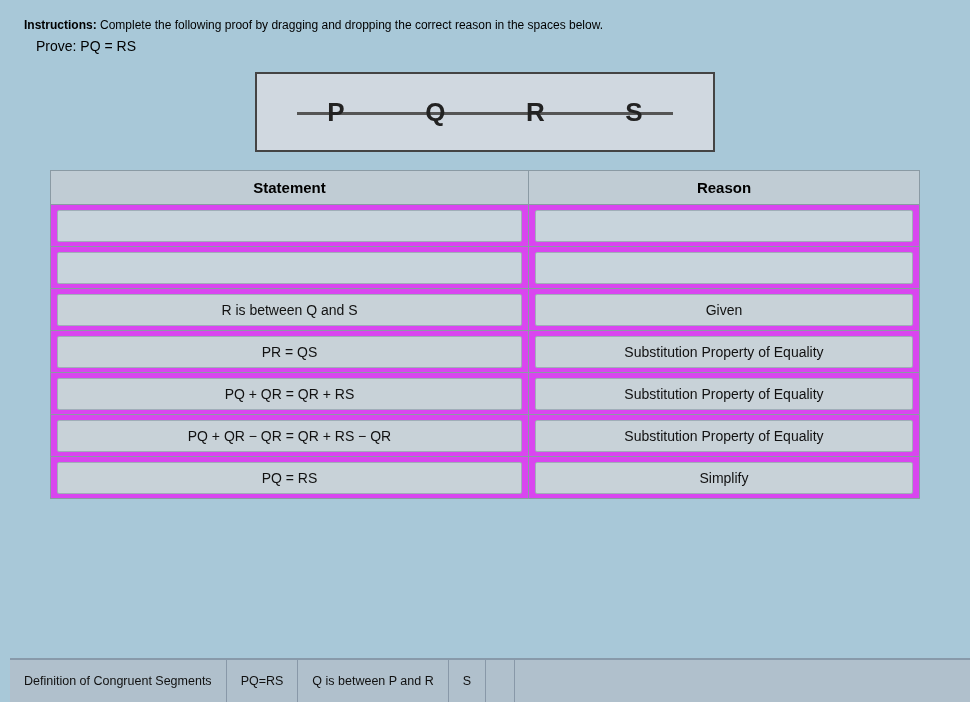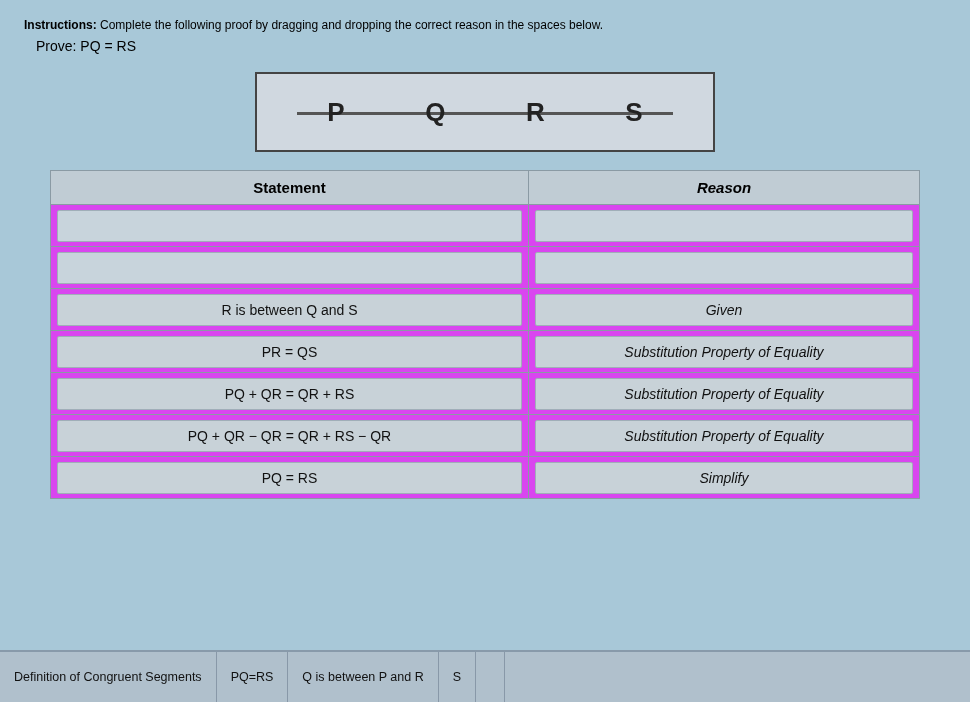--- a/index.html
+++ b/index.html
@@ -103,32 +103,32 @@
       background: #c8d4dc;
     }
     .cell-inner.reason {
       justify-content: center;
       background: #cdd8e0;
     }
     .cell-inner.has-text {
       background: #c8d2d8;
     }
     .col-statement { width: 55%; }
-    .col-reason { width: 45%; font-style: italic; }
+    .col-reason { width: 45%; }
 
     
     .bottom-tabs {
       position: absolute;
       bottom: 0;
-      left: 0;
+      left: 10px;
       right: 0;
       display: flex;
       background: #b0c0cc;
       border-top: 2px solid #889aaa;
-      height: 52px;
+      height: 44px;
     }
     .bottom-tab {
       padding: 0 14px;
       display: flex;
       align-items: center;
       font-size: 12.5px;
       border-right: 1.5px solid #8898a8;
       color: #111;
       cursor: pointer;
       white-space: nowrap;

